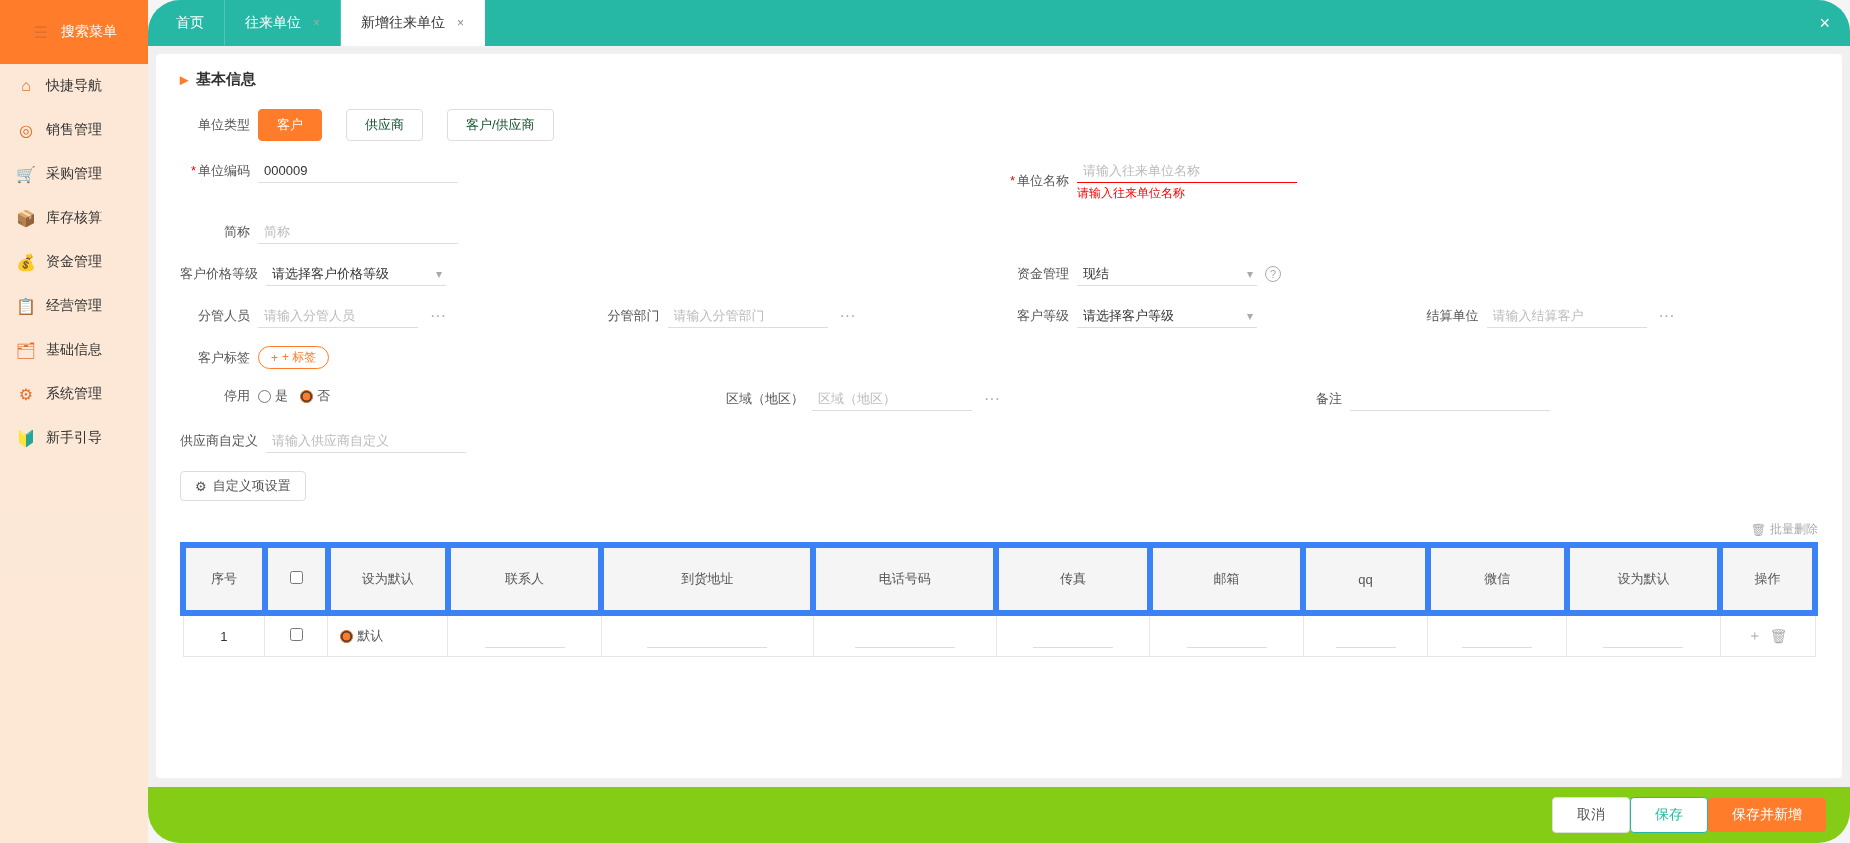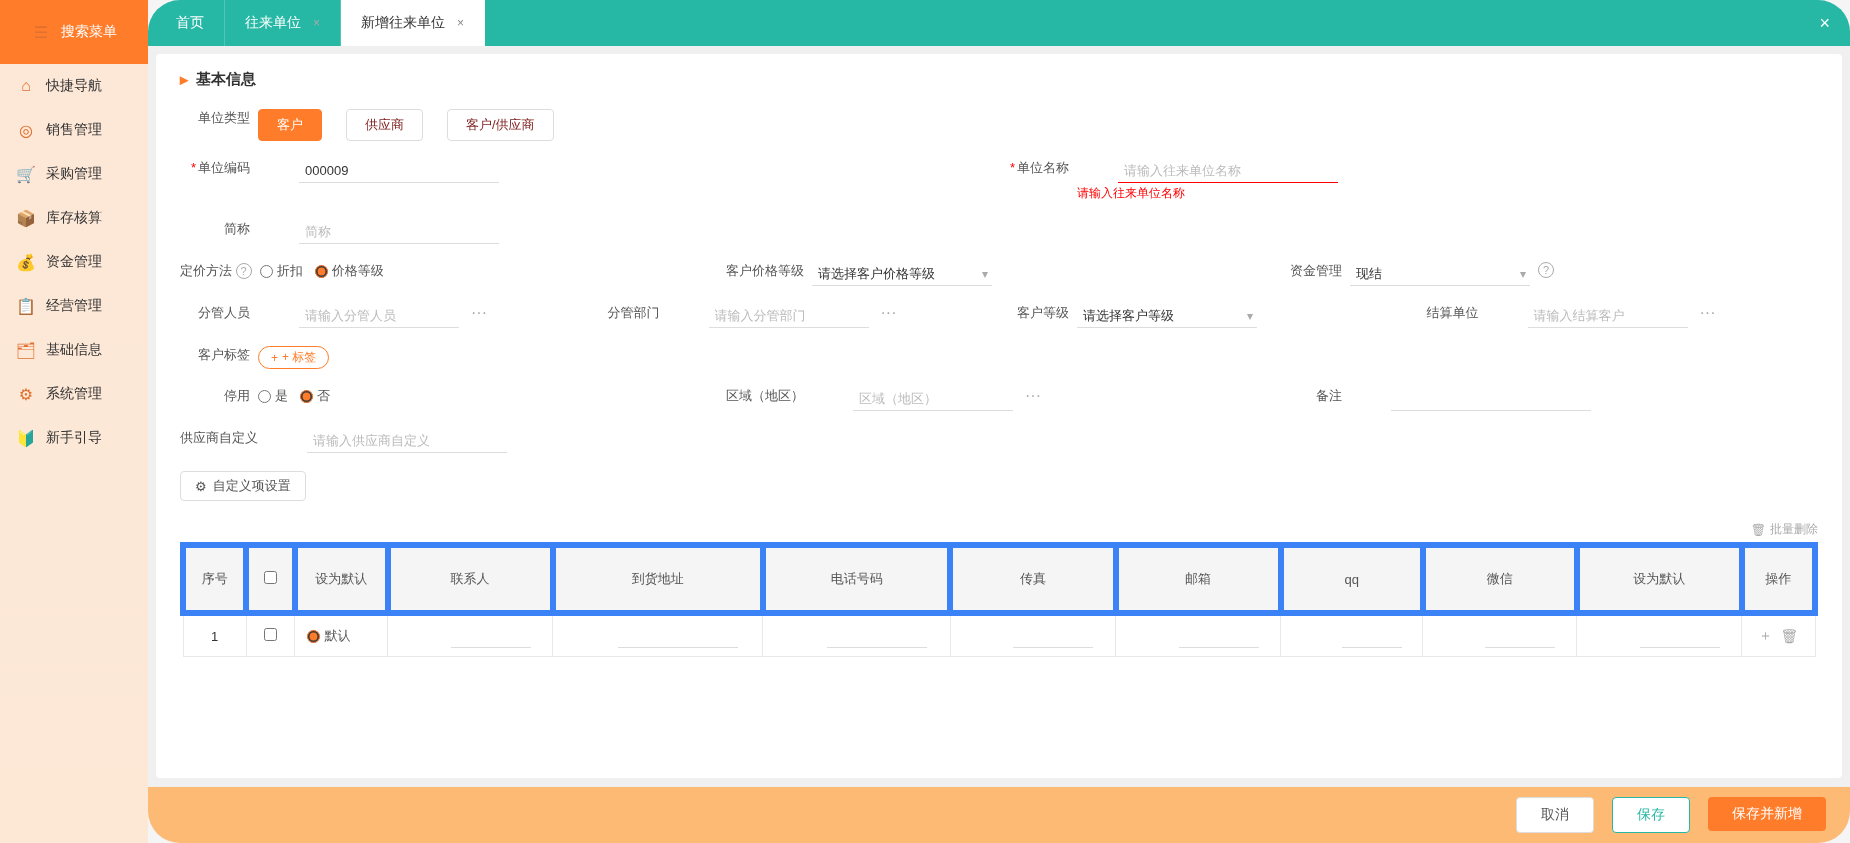--- a/index.html
+++ b/index.html
@@ -91,20 +91,21 @@
 
     
     .form-row {
       display: flex;
       align-items: flex-start;
       margin-bottom: 18px;
       gap: 0;
     }
     .form-group {
       display: flex;
+      align-items: center;
       flex: 1;
       gap: 8px;
       min-width: 0;
     }
     .form-label {
       color: #555;
       white-space: nowrap;
       min-width: 70px;
       text-align: right;
       font-size: 13px;
@@ -112,35 +113,34 @@
     .required-star { color: red; margin-right: 2px; }
     .form-control {
       border: none;
       border-bottom: 1px solid #ddd;
       padding: 4px 6px;
       font-size: 13px;
       outline: none;
       background: transparent;
       width: 200px;
       color: #333;
-      margin-left: 41px;
     }
     .form-control::placeholder { color: #bbb; }
     .form-control.error { border-bottom-color: red; }
 
     
     .type-btn-group { display: flex; gap: 24px; }
     .type-btn {
       padding: 6px 18px;
       border: 1px solid #ddd;
       border-radius: 4px;
       cursor: pointer;
       font-size: 13px;
       background: #fff;
-      color: #7f1d1d;
+      color: #14532d;
     }
     .type-btn.active {
       background: #ff7c2a;
       color: #fff;
       border-color: #ff7c2a;
     }
 
     
     .form-select {
       border: none;
@@ -264,24 +264,24 @@
     }
 
     
     .row-actions { display: flex; align-items: center; justify-content: center; gap: 8px; }
     .row-action-btn { cursor: pointer; color: #aaa; font-size: 14px; }
 
     
     .footer {
       display: flex;
       justify-content: flex-end;
-      align-items: flex-start;
-      gap: 18px;
+      align-items: center;
+      gap: 0;
       padding: 10px 24px;
-      background: #fdba74;
+      background: #84cc16;
       border-top: 1px solid #eee;
     }
     .btn {
       padding: 8px 24px;
       border-radius: 4px;
       font-size: 14px;
       cursor: pointer;
       border: none;
     }
     .btn-cancel {
@@ -405,36 +405,20 @@
     </div>
 
     <div class="form-row">
       <div class="form-group" style="flex:1;">
         <span class="form-label">简称</span>
         <input class="form-control" type="text" style="width: 200px;" placeholder="简称">
       </div>
     </div>
 
     <div class="form-row">
-      <div class="form-group" style="flex:1;">
-        <span class="form-label">
-          <span>定价方法</span>
-          <span class="help-icon">?</span>
-        </span>
-        <div class="radio-group">
-          <label class="radio-item">
-            <input type="radio" name="pricing" style="">
-            <span>折扣</span>
-          </label>
-          <label class="radio-item">
-            <input type="radio" name="pricing" checked="" style="">
-            <span>价格等级</span>
-          </label>
-        </div>
-      </div>
       <div class="form-group" style="flex:1;">
         <span class="form-label">客户价格等级</span>
         <div class="select-wrapper">
           <select class="form-select">
             <option value="" label="请选择客户价格等级">请选择客户价格等级</option>
           </select>
         </div>
       </div>
       <div class="form-group" style="flex:1;">
         <span class="form-label">资金管理</span>

